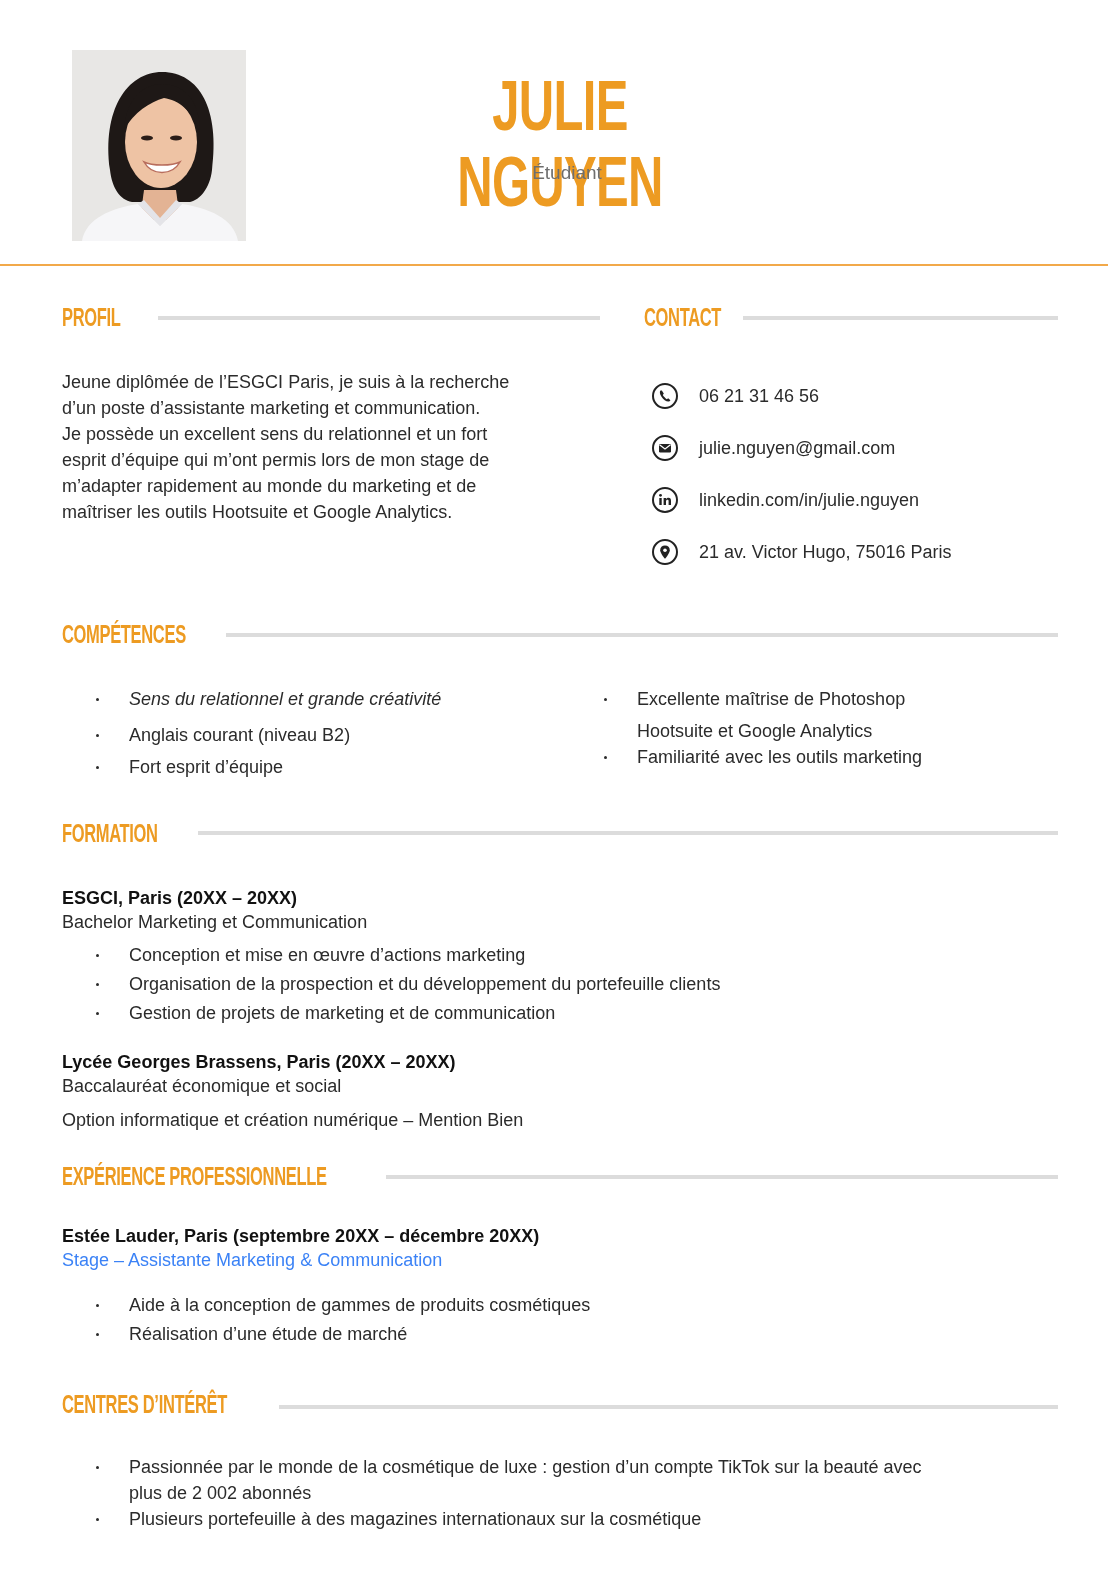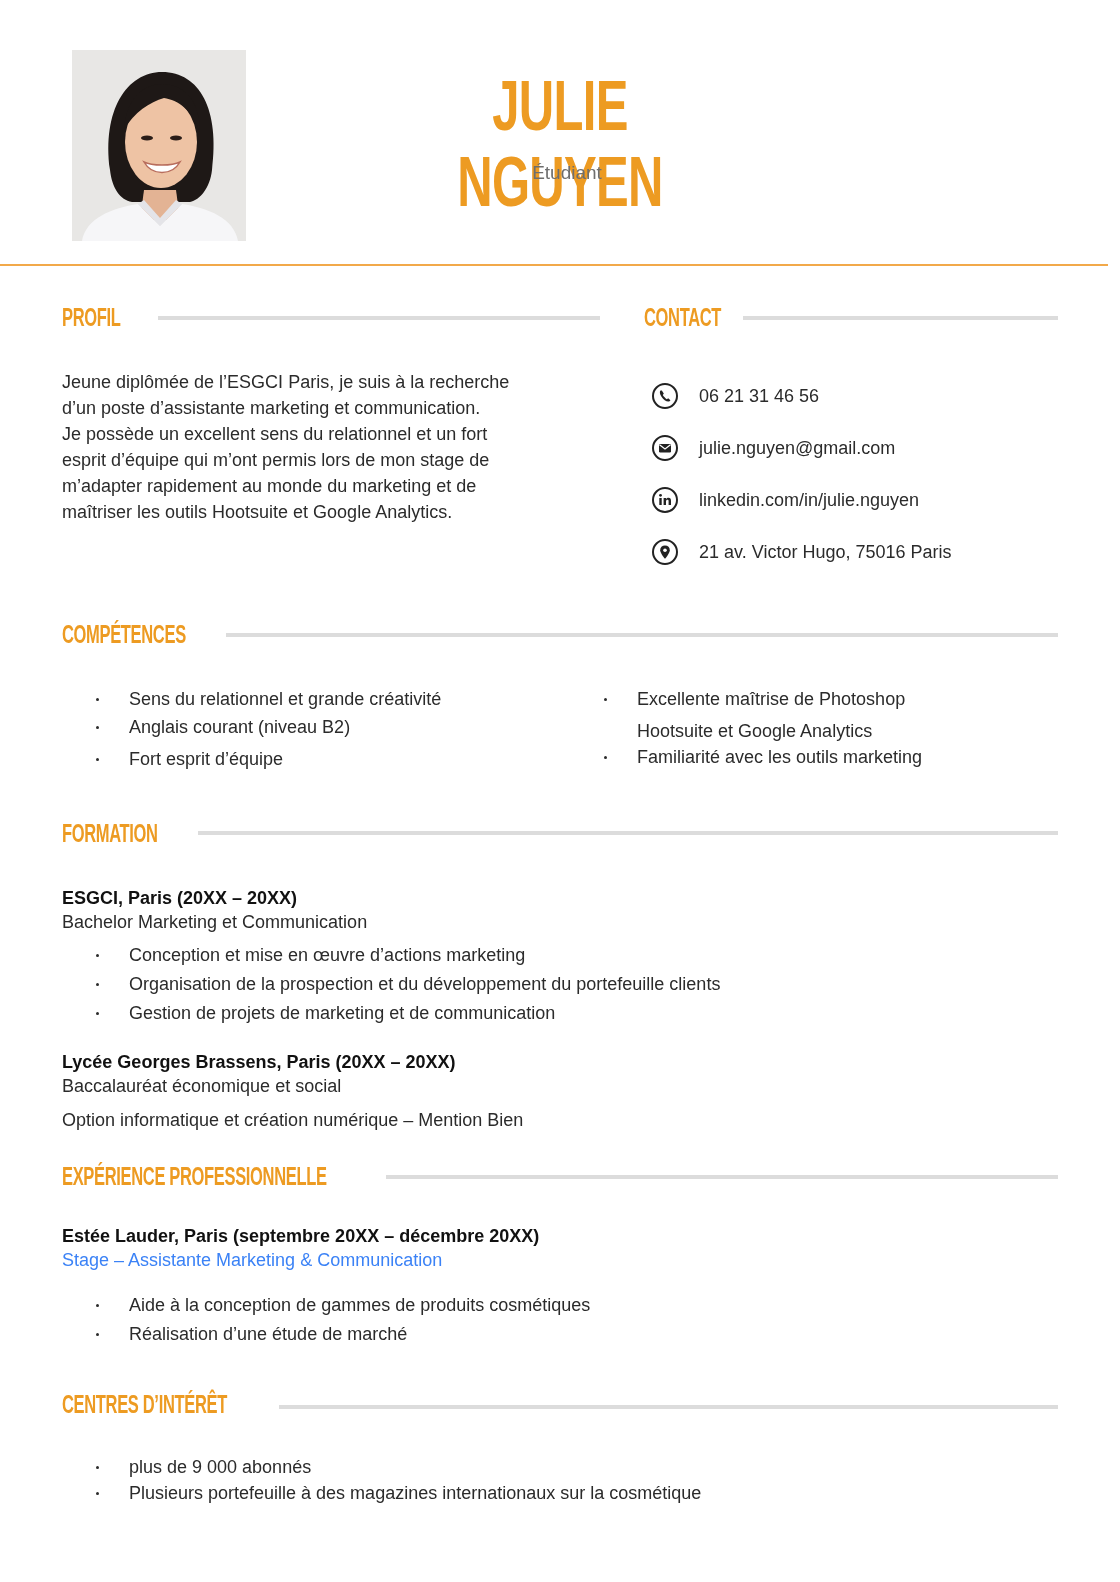--- a/index.html
+++ b/index.html
@@ -153,21 +153,21 @@
     <span class="contact-text">21 av. Victor Hugo, 75016 Paris</span>
   </div>
 </div>
 
 <div class="abs section-head" style="left:62px; top:620px;">
   <span class="section-title">COMPÉTENCES</span>
 </div>
 <div class="abs section-line" style="left: 226px; top: 633px; width: 832px; background: rgb(220, 220, 220);"></div>
 
 <ul class="abs bullet-list" style="left:62px; top:686px; width:520px;">
-  <li style="margin-bottom:2px;"><span class="dot"></span><span>Sens du relationnel et grande créativité</span></li>
+  <li style="margin-bottom:10px;font-style:italic;"><span class="dot"></span><span>Sens du relationnel et grande créativité</span></li>
   <li style="margin-bottom:6px;"><span class="dot"></span><span>Anglais courant (niveau B2)</span></li>
   <li><span class="dot"></span><span>Fort esprit d’équipe</span></li>
 </ul>
 
 <ul class="abs bullet-list" style="left:570px; top:686px; width:500px;">
   <li style="margin-bottom:6px;"><span class="dot"></span><span>Excellente maîtrise de Photoshop</span></li>
   <li style="padding-left:67px;"><span>Hootsuite et Google Analytics</span></li>
   <li><span class="dot"></span><span>Familiarité avec les outils marketing</span></li>
 </ul>
 
@@ -205,16 +205,16 @@
     <li><span class="dot"></span><span>Réalisation d’une étude de marché</span></li>
   </ul>
 </div>
 
 <div class="abs section-head" style="left:62px; top:1390px;">
   <span class="section-title">CENTRES D’INTÉRÊT</span>
 </div>
 <div class="abs section-line" style="left: 279px; top: 1405px; width: 779px; background: rgb(220, 220, 220);"></div>
 
 <ul class="abs bullet-list" style="left:62px; top:1454px; width:1010px;">
-  <li><span class="dot"></span></li>
-  <li><span>plus de 9 000 abonnés</span></li>
+  <li><span class="dot"></span><span>Passionnée par le monde de la cosmétique de luxe : gestion d’un compte TikTok sur la beauté avec</span></li>
+  <li><span>plus de 2 002 abonnés</span></li>
   <li><span class="dot"></span><span>Plusieurs portefeuille à des magazines internationaux sur la cosmétique</span></li>
 </ul>
 
 </body></html>

